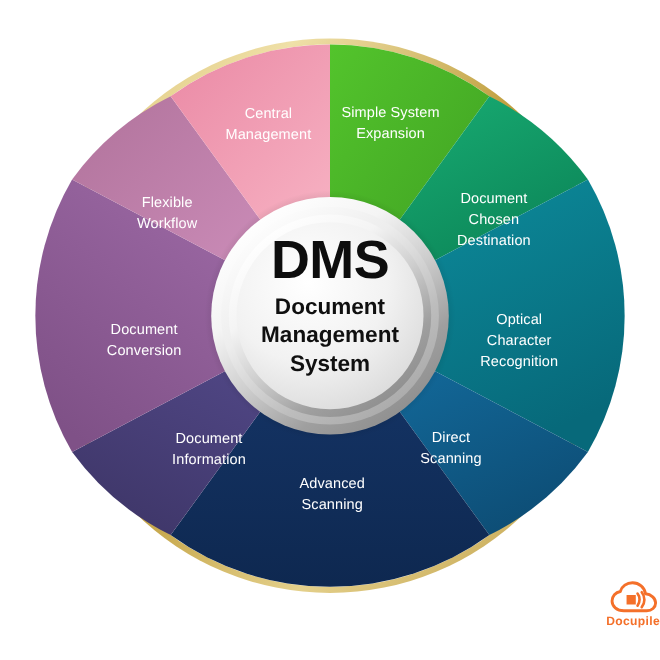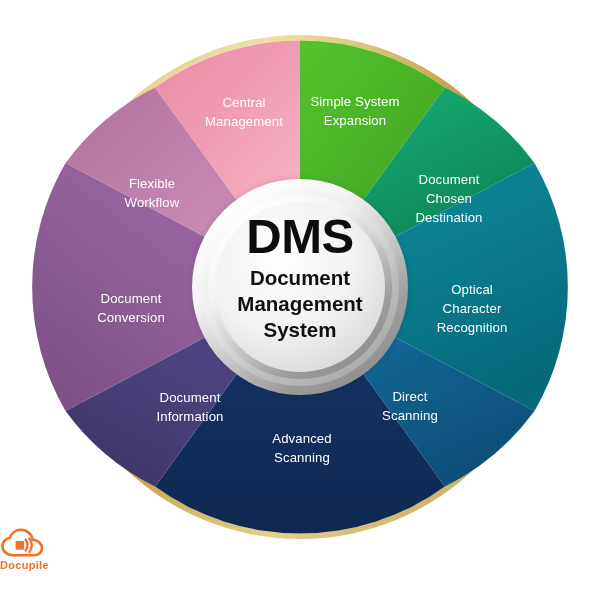--- a/index.html
+++ b/index.html
@@ -48,21 +48,21 @@
     font-weight: bold;
     font-size: 20.5px;
     fill: #101010;
     text-anchor: middle;
   }
   #brand {
     position: absolute;
     left: 0;
     right: 0;
     top: 528px;
-    text-align: left;
+    text-align: right;
   }
   #brand-name {
     font-family: "Liberation Sans", sans-serif;
     font-weight: bold;
     font-size: 11px;
     color: #f4702a;
     letter-spacing: 0.3px;
     margin-top: 1px;
   }
   .brand-icon-wrap {

